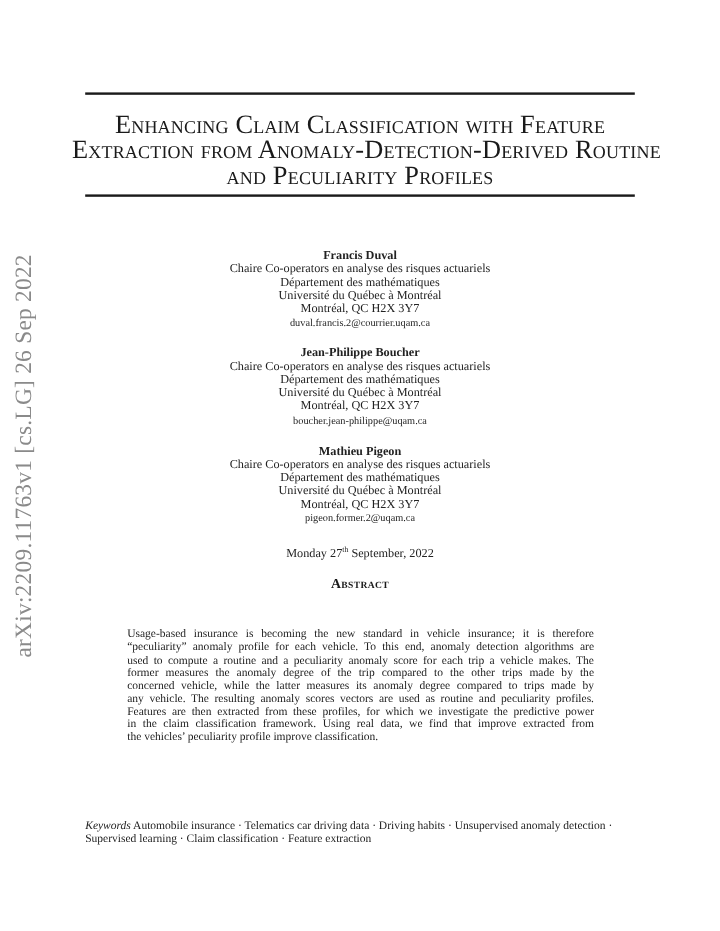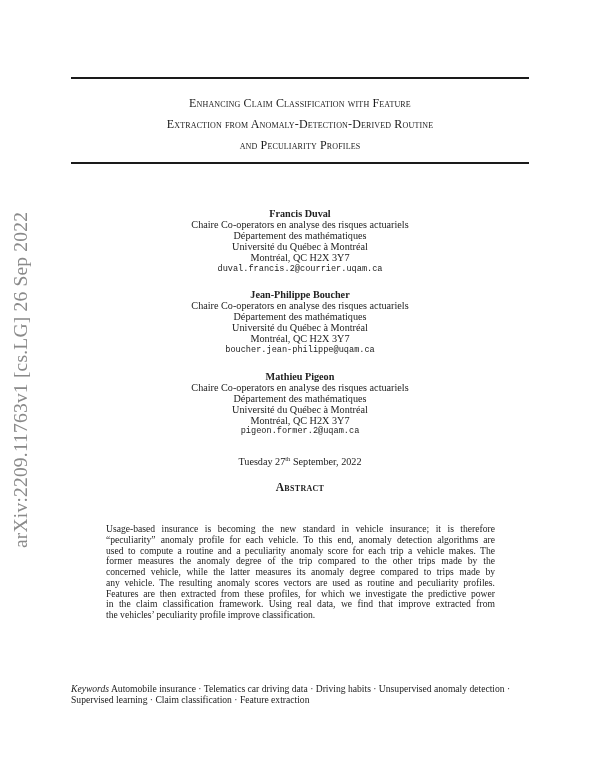--- a/index.html
+++ b/index.html
@@ -6,34 +6,34 @@
     body {
       width: 600px; height: 776px; background: #ffffff; position: relative; overflow: hidden;
       font-family: "DejaVu Serif", "Liberation Serif", serif; color: #222;
     }
     .rule { position: absolute; left: 71px; width: 458px; background: #1a1a1a; }
     .rule.top { top: 77px; height: 2px; }
     .rule.bottom { top: 162px; height: 2px; }
     .title {
       position: absolute; left: 60px; width: 480px; top: 93px;
       text-align: center; font-family: "Liberation Serif", serif;
-      font-variant: small-caps; font-size: 12px; line-height: 21px; color: #1a1a1a;
+      font-variant: small-caps; font-size: 22px; line-height: 21px; color: #1a1a1a;
       letter-spacing: 0.15px;
     }
     .title div { white-space: nowrap; }
     .arxiv {
       position: absolute; left: 6px; top: 548px; width: 340px; height: 30px;
       transform-origin: 0 0; transform: rotate(-90deg);
       font-family: "Liberation Serif", serif; font-size: 19.5px; color: #8a8a8a;
       white-space: nowrap; line-height: 30px; letter-spacing: 0.2px;
     }
     .authors { position: absolute; left: 100px; width: 400px; top: 197px; text-align: center; margin-top: 12px; }
     .author { font-family: "Liberation Serif", serif; font-size: 10.2px; line-height: 10.9px; color: #222; margin-bottom: 16px; }
     .author .name { font-weight: bold; }
-    .author .email { font-family: Liberation Mono, monospace; font-size: 8.6px; }
+    .author .email { font-family: Liberation Serif, serif; font-size: 8.6px; }
     .date {
       position: absolute; left: 100px; width: 400px; top: 455px; text-align: center;
       font-family: "Liberation Serif", serif; font-size: 10.2px; color: #222;
     }
     .date sup { font-size: 6.5px; }
     .abstract-heading {
       position: absolute; left: 100px; width: 400px; top: 481px; text-align: center;
       font-family: "Liberation Serif", serif; font-variant: small-caps; font-weight: bold;
       font-size: 11.5px; color: #1a1a1a; letter-spacing: 0.3px;
     }
@@ -83,21 +83,21 @@
   <div class="author">
     <div class="name">Mathieu Pigeon</div>
     <div>Chaire Co-operators en analyse des risques actuariels</div>
     <div>Département des mathématiques</div>
     <div>Université du Québec à Montréal</div>
     <div>Montréal, QC H2X 3Y7</div>
     <div class="email">pigeon.former.2@uqam.ca</div>
   </div>
 </div>
 
-<div class="date"><span>Tuesday 27</span><sup>th</sup><span> September, 2022</span></div>
+<div class="date"><span>Monday 27</span><sup>th</sup><span> September, 2022</span></div>
 
 <div class="abstract-heading">Abstract</div>
 
 <div class="abstract-body">
   <span class="ln">Usage-based insurance is becoming the new standard in vehicle insurance; it is therefore</span>
   <span class="ln">“peculiarity” anomaly profile for each vehicle. To this end, anomaly detection algorithms are</span>
   <span class="ln">used to compute a routine and a peculiarity anomaly score for each trip a vehicle makes. The</span>
   <span class="ln">former measures the anomaly degree of the trip compared to the other trips made by the</span>
   <span class="ln">concerned vehicle, while the latter measures its anomaly degree compared to trips made by</span>
   <span class="ln">any vehicle. The resulting anomaly scores vectors are used as routine and peculiarity profiles.</span>

